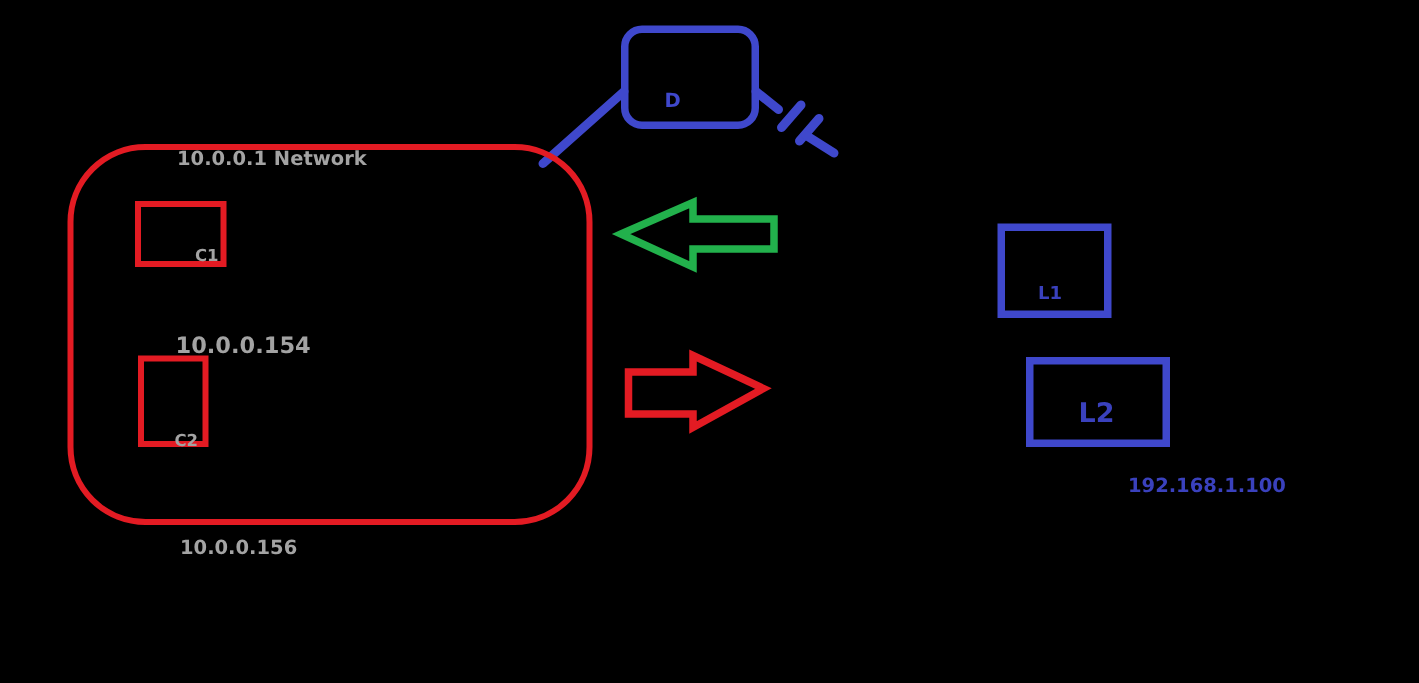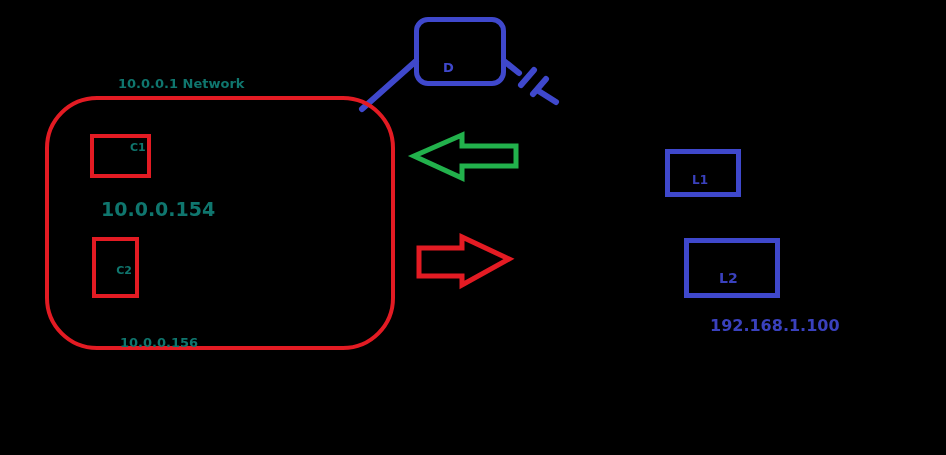--- a/index.html
+++ b/index.html
@@ -43,49 +43,49 @@
     border: 4px solid #e31b23;
   }
   .d-box {
     left: 414px; top: 17px;
     width: 92px; height: 69px;
     border: 5px solid #3f48cc;
     border-radius: 14px;
   }
   .l1-box {
     left: 665px; top: 149px;
-    width: 76px; height: 48px;
+    width: 76px; height: 63px;
     border: 5px solid #3f48cc;
     padding-left: 48px;
   }
   .l2-box {
     left: 684px; top: 238px;
     width: 96px; height: 60px;
     border: 5px solid #3f48cc;
   }
   .lbl {
     position: absolute;
     font-size: 12px;
     line-height: 1;
     white-space: nowrap;
   }
-  .red-text { color: #0f766e; }
+  .red-text { color: #a3a3a3; margin-top: 23px; }
   .blue-text { color: #3a41bd; }
   .net-title {
     left: 118px; top: 77px;
     font-size: 13px;
   }
   .c1-label { left: 36px; top: 4px; font-size: 11px; }
   .c2-label { right: 3px; top: 24px; font-size: 11px; }
   .d-label  { left: 24px; bottom: 7px; font-size: 13px; color: #3f48cc; }
   .l1-label { left: 22px; bottom: 6px; font-size: 12px; color: #3a41bd; }
-  .l2-label { left: 30px; bottom: 8px; font-size: 14px; color: #3a41bd; }
-  .ip-154 { left: 101px; top: 200px; font-size: 19px; text-align: center; }
+  .l2-label { left: 30px; bottom: 8px; font-size: 18px; color: #3a41bd; }
+  .ip-154 { left: 117px; top: 200px; font-size: 15px; text-align: center; }
   .ip-156 { left: 120px; top: 336px; font-size: 13px; }
-  .ip-192 { left: 710px; top: 318px; font-size: 16px; }
+  .ip-192 { left: 752px; top: 318px; font-size: 13px; }
 </style>
 </head>
 <body>
 
 <div class="canvas">
 
   <svg class="svg-layer" viewBox="0 0 946 455">
 
     <line x1="362" y1="109" x2="416" y2="61" stroke="#3f48cc" stroke-width="6" stroke-linecap="round"></line>
 

